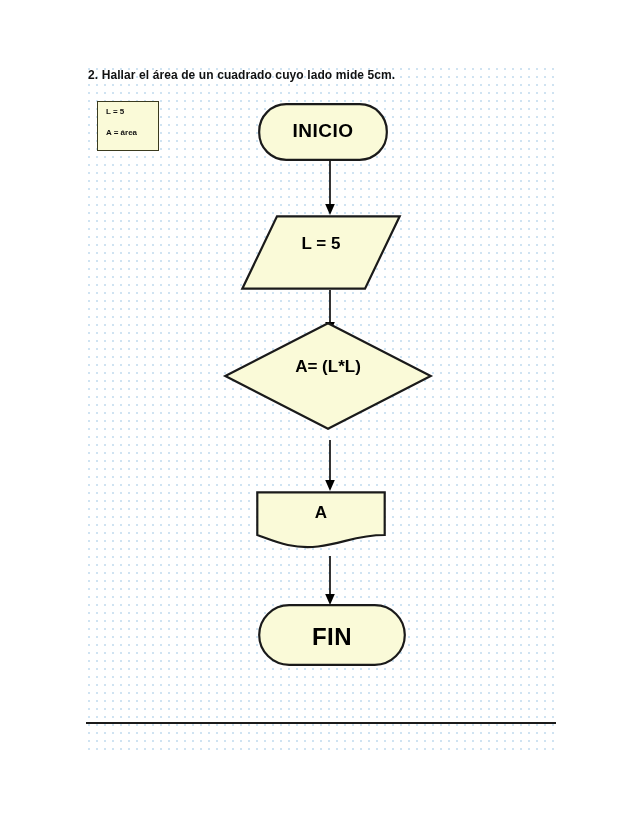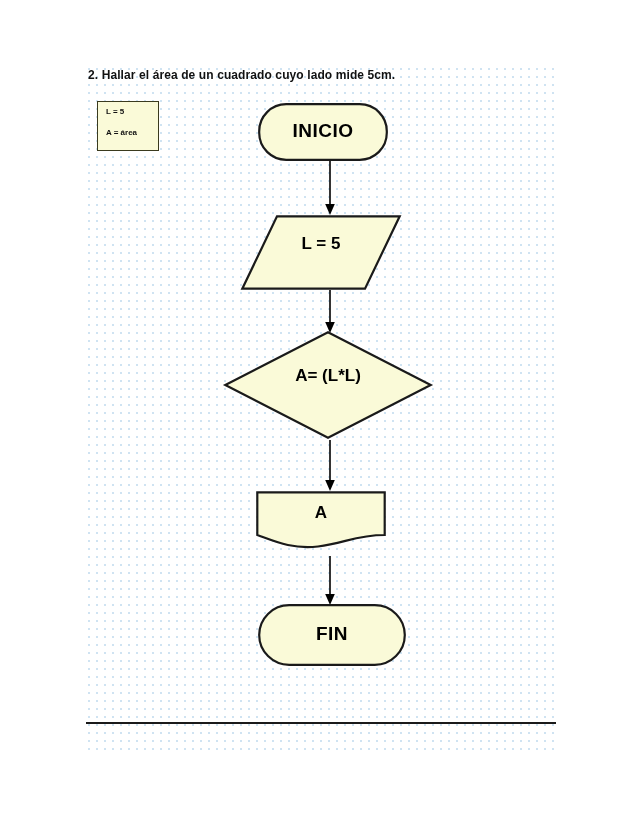--- a/index.html
+++ b/index.html
@@ -85,28 +85,28 @@
     white-space: nowrap;
   }
 
   
   #node-inicio   { left: 258px; top: 103px;  width: 130px; height: 46px; }
   #node-inicio .node-label   { top: 17px; font-size: 19px; letter-spacing: 0.5px; }
 
   #node-input    { left: 241px; top: 215px;  width: 160px; height: 75px; }
   #node-input .node-label    { top: 19px; font-size: 17px; }
 
-  #node-process  { left: 224px; top: 331px;  width: 208px; height: 108px; }
+  #node-process  { left: 224px; top: 322px;  width: 208px; height: 108px; }
   #node-process .node-label  { top: 35px; font-size: 17px; }
 
   #node-output   { left: 256px; top: 491px;  width: 130px; height: 58px; }
   #node-output .node-label   { top: 12px; font-size: 17px; }
 
   #node-fin      { left: 258px; top: 604px;  width: 148px; height: 62px; }
-  #node-fin .node-label      { top: 19px; font-size: 19px; letter-spacing: 0.5px; }
+  #node-fin .node-label      { top: 19px; font-size: 24px; letter-spacing: 0.5px; }
 
   
   .connector {
     position: absolute;
     z-index: 3;
   }
   .connector svg { display: block; }
 
   
   #bottom-rule {

